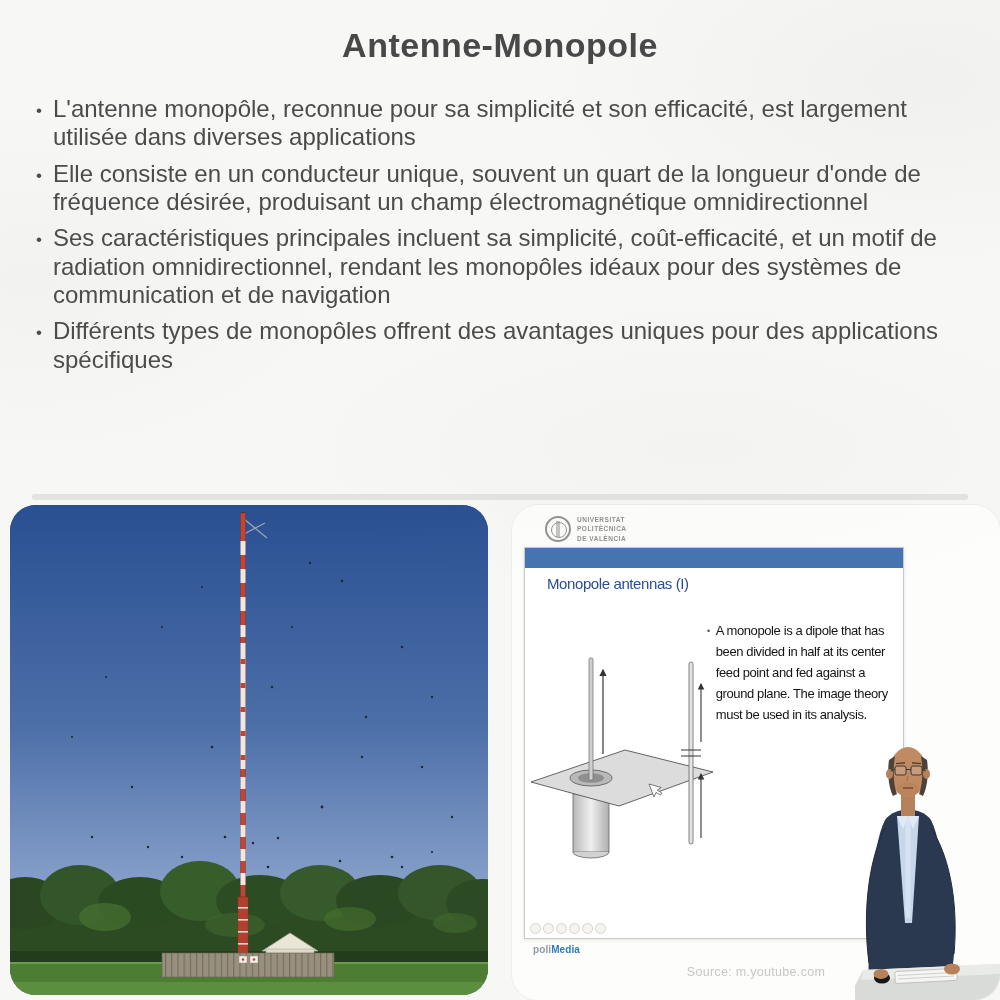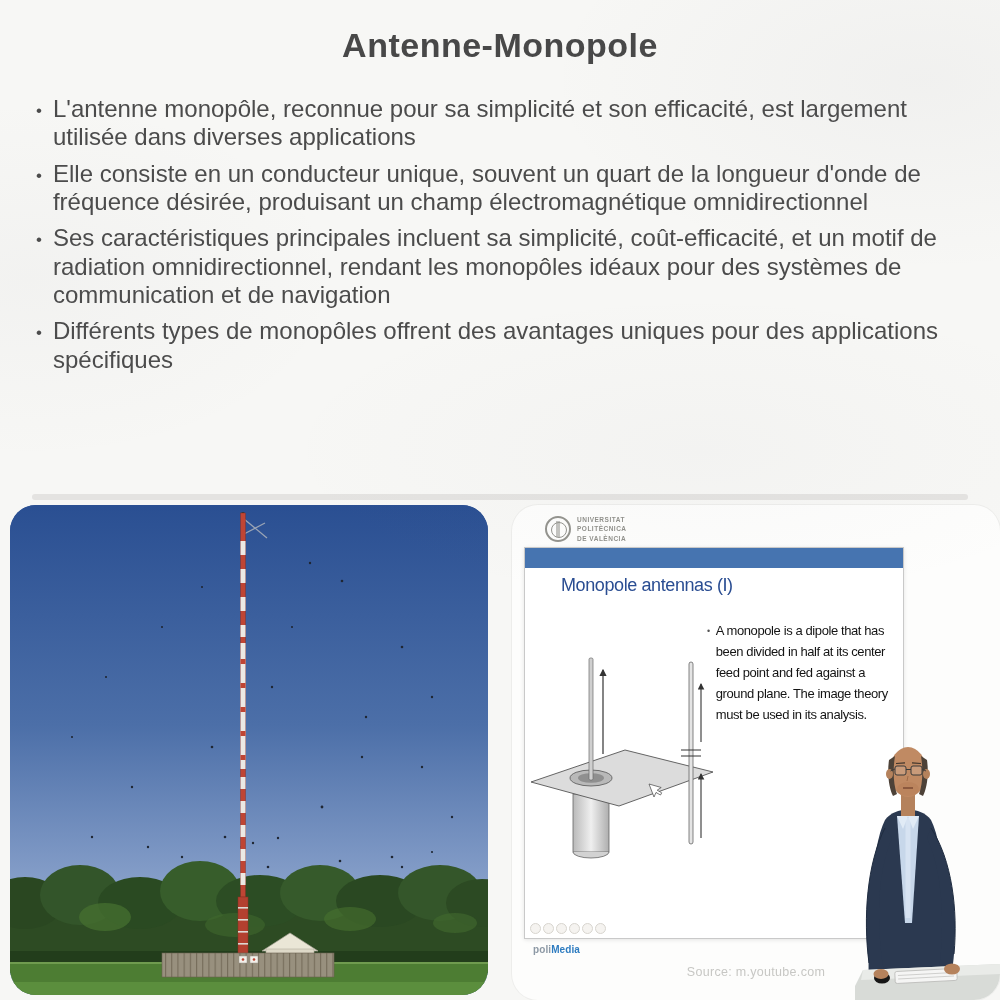--- a/index.html
+++ b/index.html
@@ -64,22 +64,22 @@
     font-size:6.5px; font-weight:700; letter-spacing:0.5px; color:#90908b; line-height:1.45;
   }
   
   .slide{
     position:absolute; left:12px; top:42px; width:380px; height:392px;
     background:#ffffff; border:1px solid #c9c9c9; z-index:1;
     box-shadow:0 1px 4px rgba(0,0,0,0.10);
   }
   .slide-header{ height:20px; background:#4674b0; }
   .slide-title{
-    position:absolute; left:36px; top:27px;
-    font-size:18px; letter-spacing:-0.4px; color:#2a4d92; font-weight:400;
+    position:absolute; left:22px; top:27px;
+    font-size:15px; letter-spacing:-0.4px; color:#2a4d92; font-weight:400;
   }
   .slide-note{
     position:absolute; left:182px; top:72px; width:198px;
     display:flex; gap:6px;
     font-size:13px; line-height:1.62; letter-spacing:-0.4px; color:#141414;
   }
   .slide-note .dot{ flex:0 0 auto; font-size:9px; padding-top:4px; color:#555; }
   .diagram{ position:absolute; left:4px; top:106px; }
   .player-controls{
     position:absolute; left:5px; bottom:4px; display:flex; gap:2px;

